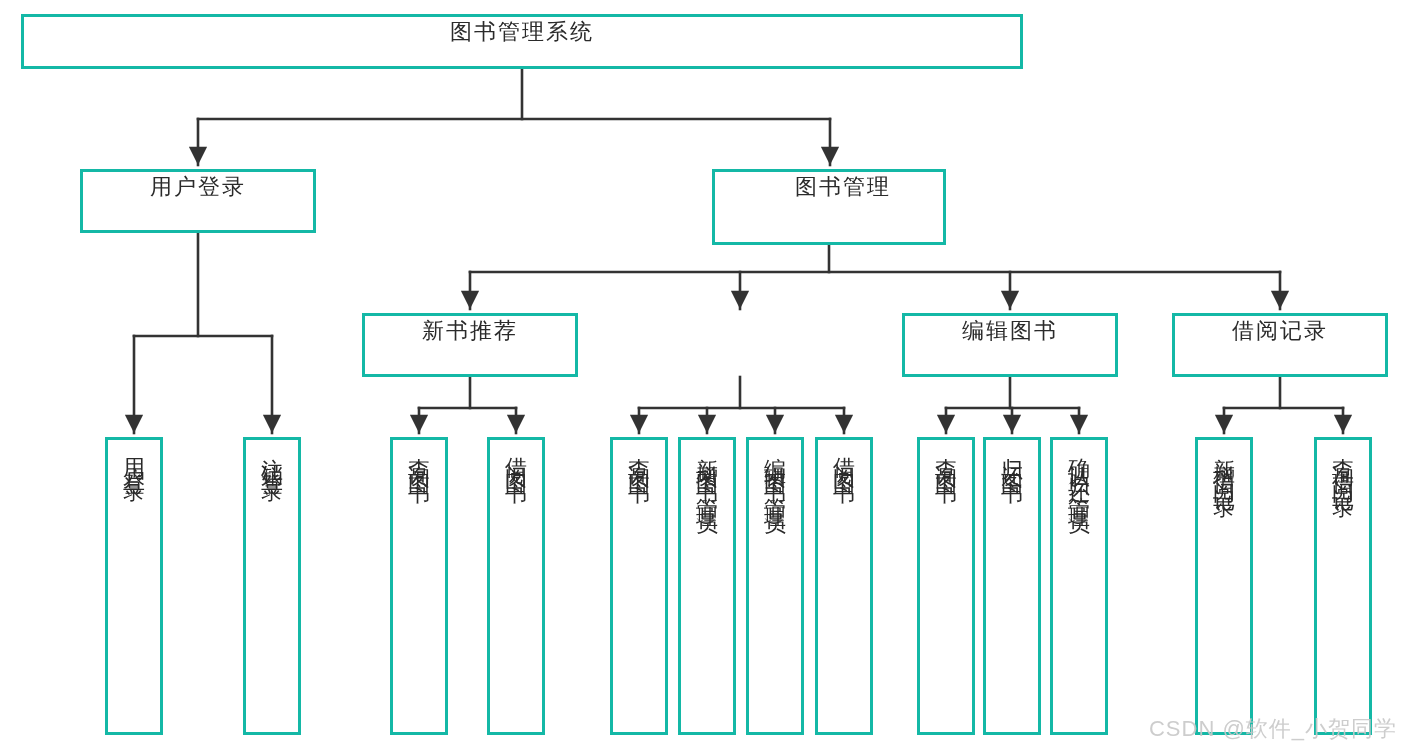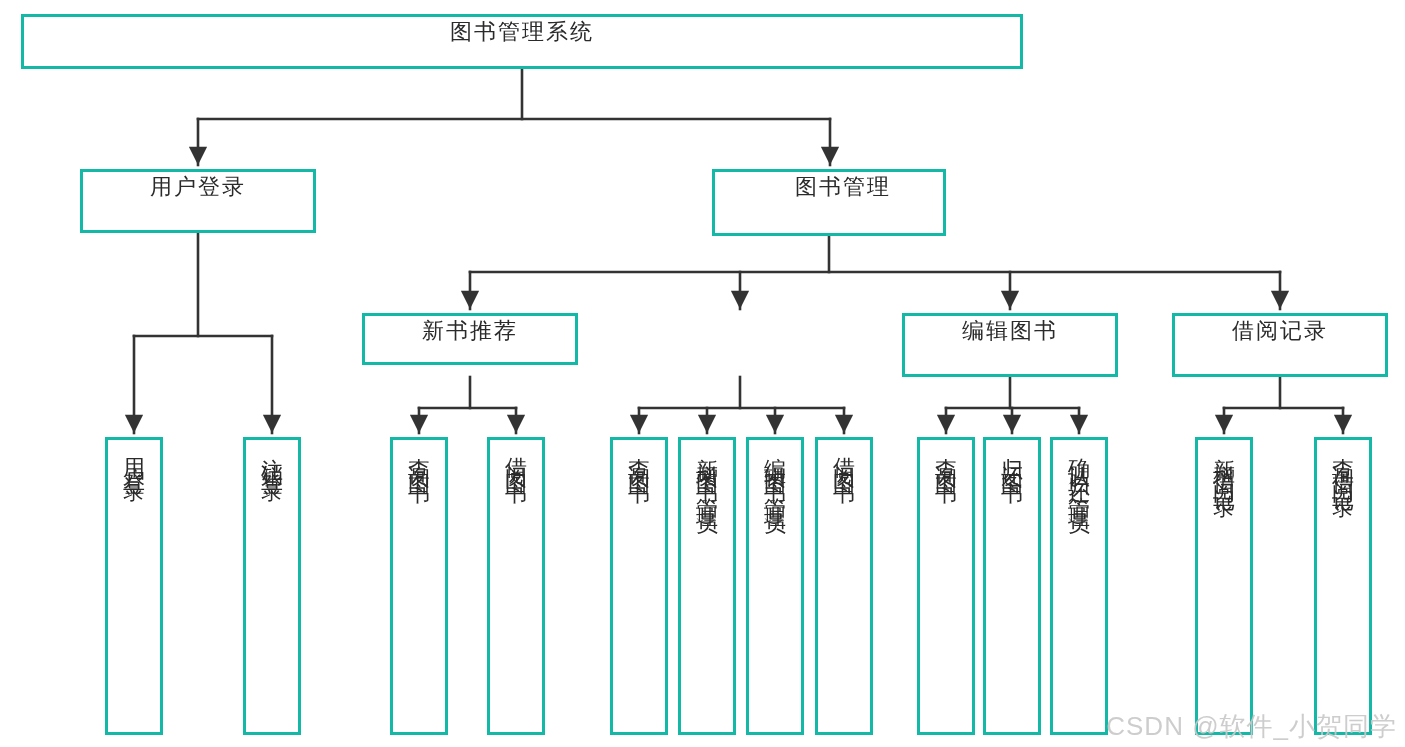--- a/index.html
+++ b/index.html
@@ -38,21 +38,21 @@
     text-orientation: mixed;
     font-size: 22px;
     letter-spacing: 8px;
     color: #2a2a2a;
     line-height: 1;
   }
   .watermark {
     position: absolute;
     right: 8px;
     bottom: 3px;
-    font-size: 26px;
+    font-size: 22px;
     color: #c9c9c9;
     opacity: 0.92;
     z-index: 10;
     white-space: nowrap;
     letter-spacing: 1px;
   }
 </style>
 </head>
 <body>
 
@@ -108,25 +108,25 @@
     </g>
   </svg>
 
   <div class="box" style="left:21px; top:14px; width:1002px; height:55px;">
     <span class="htext">图书管理系统</span>
   </div>
 
   <div class="box" style="left:80px; top:169px; width:236px; height:64px;">
     <span class="htext">用户登录</span>
   </div>
-  <div class="box" style="left:712px; top:169px; width:234px; height:67px;padding-left:28px;">
+  <div class="box" style="left:712px; top:169px; width:234px; height:76px;padding-left:28px;">
     <span class="htext">图书管理</span>
   </div>
 
-  <div class="box" style="left:362px; top:313px; width:216px; height:52px;">
+  <div class="box" style="left:362px; top:313px; width:216px; height:64px;">
     <span class="htext">新书推荐</span>
   </div>
   <div class="box" style="left:902px; top:313px; width:216px; height:64px;">
     <span class="htext">编辑图书</span>
   </div>
   <div class="box" style="left:1172px; top:313px; width:216px; height:64px;">
     <span class="htext">借阅记录</span>
   </div>
 
   <div class="box" style="left:105px; top:437px; width:58px; height:298px;">

